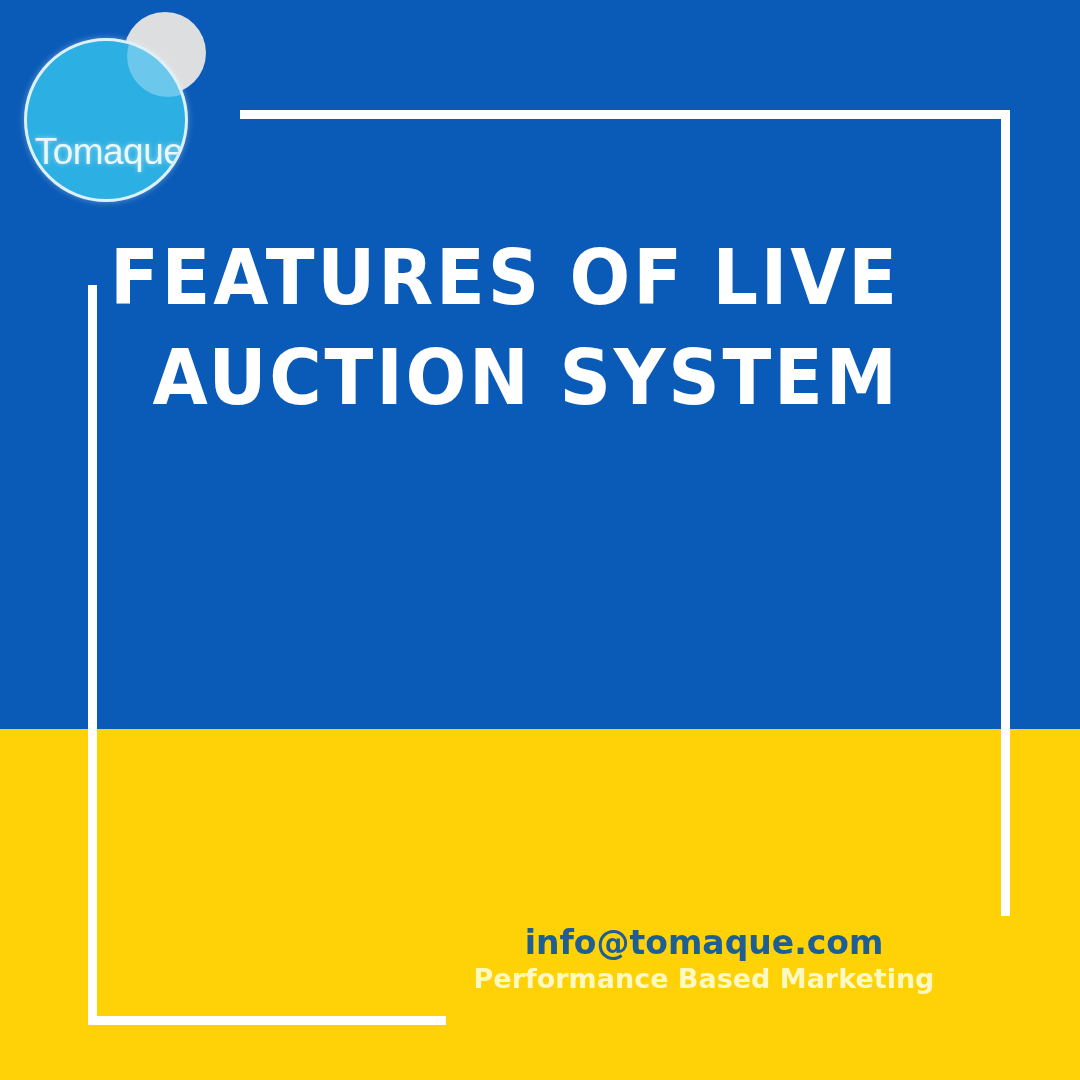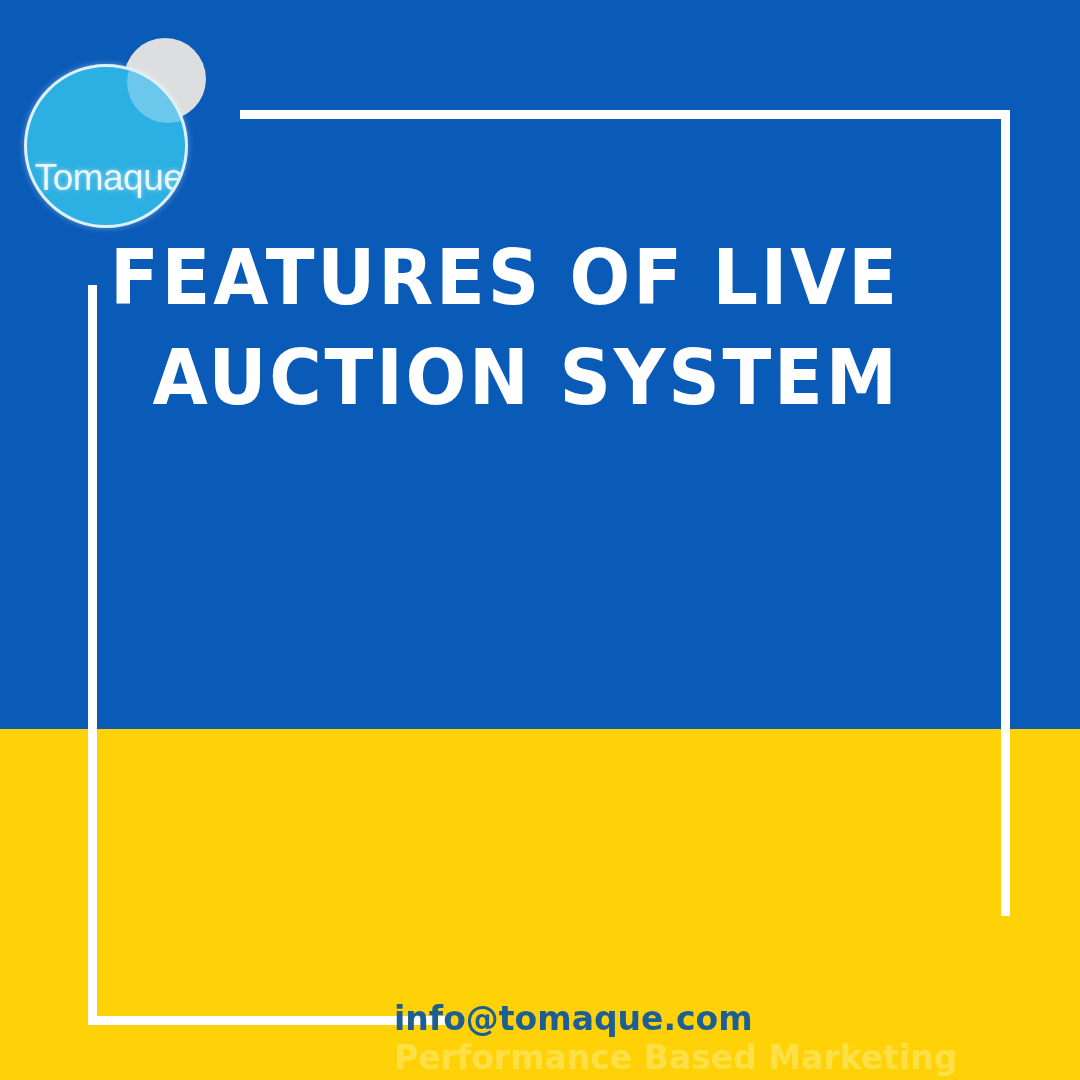--- a/index.html
+++ b/index.html
@@ -39,21 +39,21 @@
   }
   .frame-top    { left: 240px; top: 110px;  width: 770px; height: 9px; }
   .frame-right  { left: 1001px; top: 110px; width: 9px;   height: 806px; }
   .frame-left   { left: 88px;  top: 285px;  width: 9px;   height: 740px; }
   .frame-bottom { left: 88px;  top: 1016px; width: 358px; height: 9px; }
 
   
   .logo {
     position: absolute;
     left: 18px;
-    top: 30px;
+    top: 4px;
     width: 195px;
     height: 200px;
   }
   .logo-gray-circle {
     position: absolute;
     left: 106px;
     top: 8px;
     width: 82px;
     height: 82px;
     border-radius: 50%;
@@ -113,38 +113,38 @@
     color: #ffffff;
     white-space: nowrap;
     transform: scaleX(0.94);
     transform-origin: left center;
   }
 
   
   .footer {
     position: absolute;
     right: 66px;
-    top: 1000px;
+    top: 924px;
     width: 620px;
-    text-align: left;
+    text-align: center;
   }
   .footer-email {
     font-family: "DejaVu Sans", sans-serif;
     font-weight: bold;
     font-size: 33px;
     line-height: 1.18;
     color: #1d5e94;
     letter-spacing: 0px;
   }
   .footer-tagline {
     font-family: "DejaVu Sans", sans-serif;
     font-weight: bold;
-    font-size: 33px;
+    font-size: 27px;
     line-height: 1.18;
-    color: #fde047;
+    color: #fef9c3;
     letter-spacing: 0px;
   }
 </style>
 </head>
 <body>
 
 <div id="canvas">
 
   <div class="band-blue"></div>
   <div class="band-yellow"></div>

